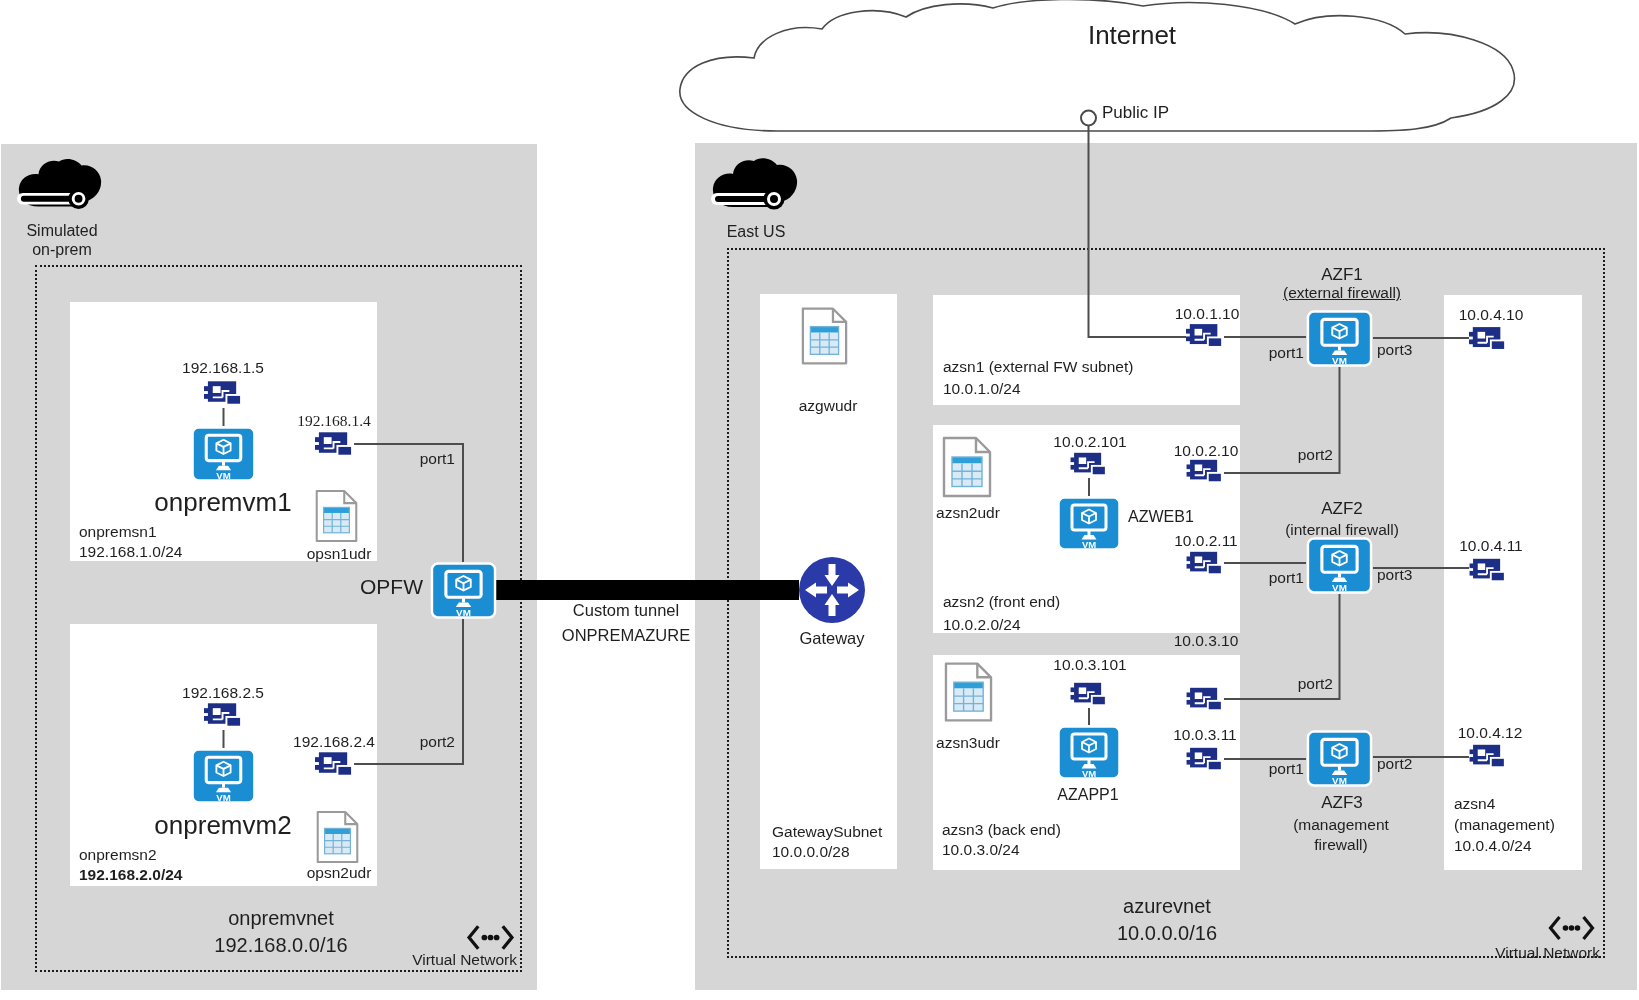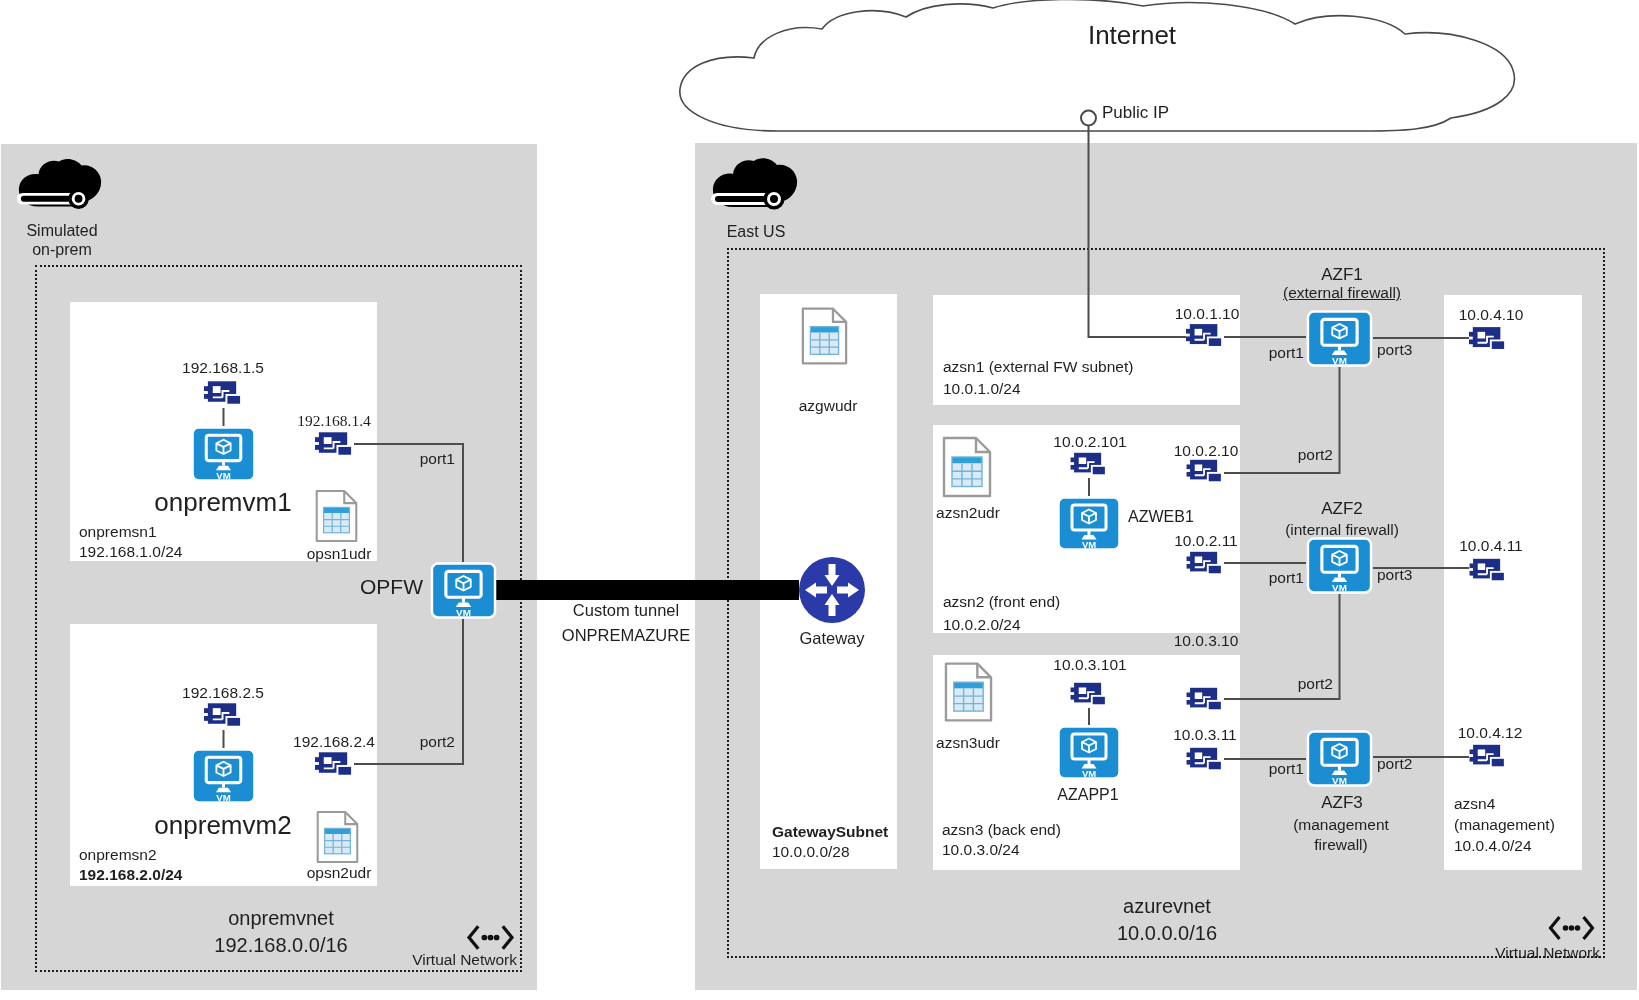--- a/index.html
+++ b/index.html
@@ -199,21 +199,21 @@
   <div class="lbl f17 z5" style="left:1102px;top:103px;">Public IP</div>
 
   <svg class="icon z5" style="left:801px;top:305px;" width="47" height="62" viewBox="0 0 50 62">
       <use href="#sym-doc"></use>
     </svg>
   <div class="lbl ctr z5" style="left:768px;top:377px;width:120px;margin-top:20px;">azgwudr</div>
   <svg class="icon z5" style="left:798px;top:556px;" width="68" height="68" viewBox="0 0 68 68">
       <use href="#sym-gw"></use>
     </svg>
   <div class="lbl ctr f165 z5" style="left:762px;top:629px;width:140px;">Gateway</div>
-  <div class="lbl z5" style="left:772px;top:823px;font-weight:bold;">GatewaySubnet</div>
+  <div class="lbl z5" style="left:772px;top:823px;">GatewaySubnet</div>
   <div class="lbl z5" style="left:772px;top:843px;text-align:right;">10.0.0.0/28</div>
 
   <div class="lbl ctr z5" style="left:1157px;top:305px;width:100px;">10.0.1.10</div>
   <svg class="icon z5" style="left:1186px;top:321px;" width="38" height="29" viewBox="0 0 40 30">
       <use href="#sym-nic"></use>
     </svg>
   <div class="lbl z5" style="left:943px;top:358px;">azsn1 (external FW subnet)</div>
   <div class="lbl z5" style="left:943px;top:380px;">10.0.1.0/24</div>
 
   <svg class="icon z5" style="left:942px;top:436px;" width="50" height="62" viewBox="0 0 50 62">

